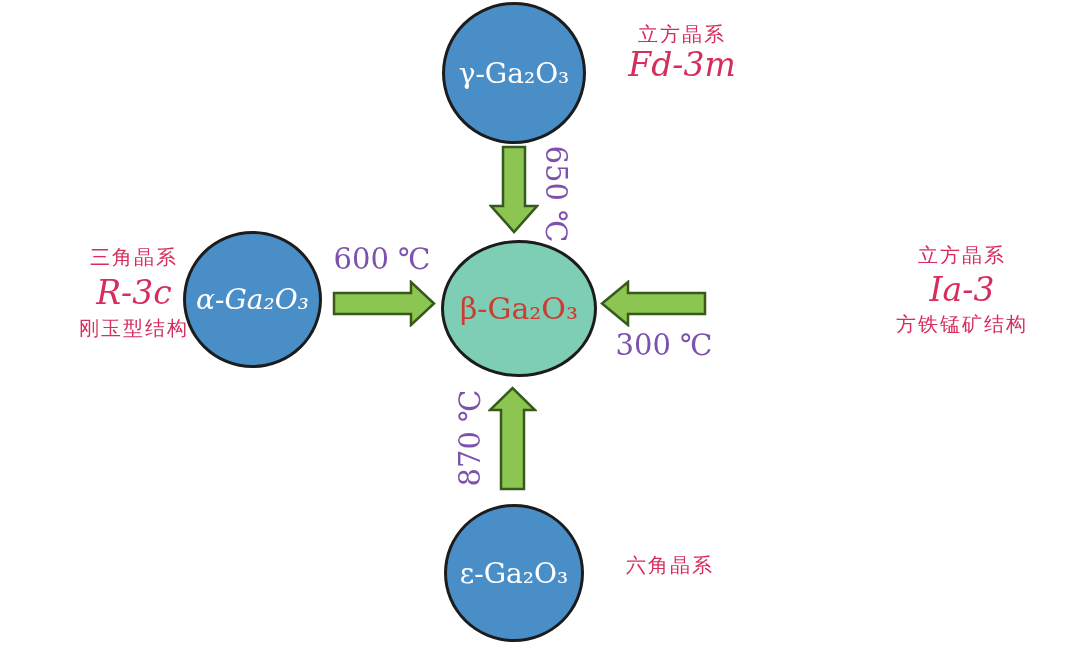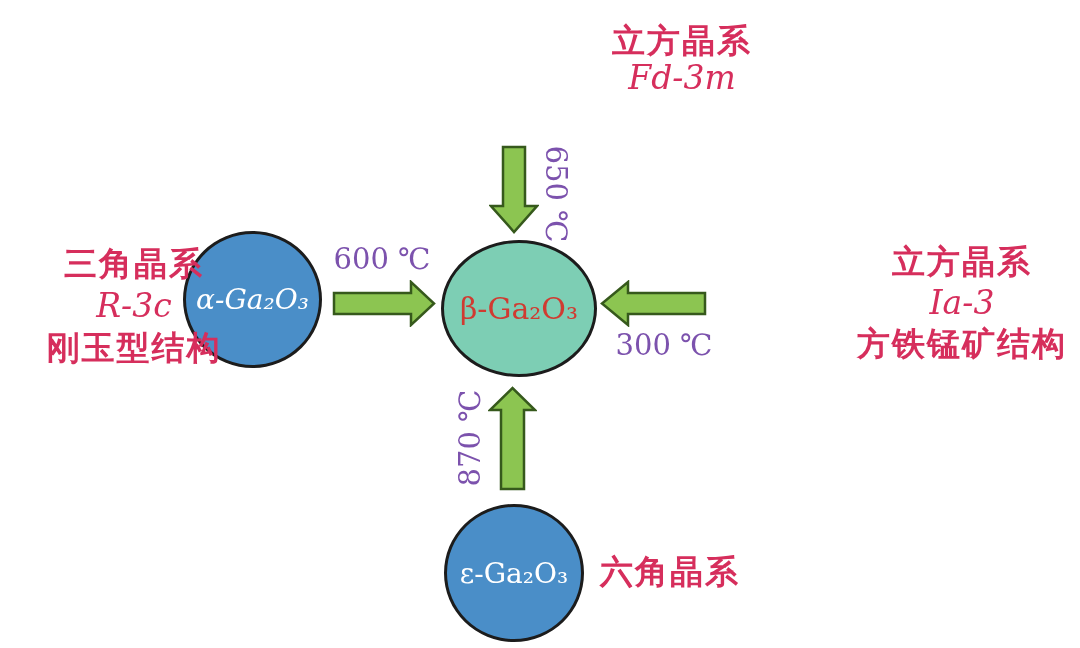--- a/index.html
+++ b/index.html
@@ -31,36 +31,39 @@
     position:absolute;color:var(--temperature-text);font-size:29px;white-space:nowrap;
     display:flex;align-items:center;justify-content:center;
   }
   .temp-600{left:330px;top:244px;width:104px;height:30px;}
   .temp-300{left:612px;top:330px;width:104px;height:30px;}
   .temp-650{left:496px;top:179px;width:120px;height:30px;transform:rotate(90deg);}
   .temp-870{left:410px;top:423px;width:120px;height:30px;transform:rotate(-90deg);}
   
   .ann{position:absolute;text-align:center;color:var(--annotation-text);}
   .ann-line{display:block;white-space:nowrap;}
-  .zh{font-size:33px;font-weight:bold;letter-spacing:2px;line-height:1;}
+  .zh{font-size:20px;font-weight:normal;letter-spacing:2px;line-height:1;}
   .sg{font-size:33px;font-style:italic;font-weight:normal;line-height:1;}
   .ann-gamma  {left:571px;top:24px; width:222px;}
   .ann-gamma   .ann-line{margin-bottom:4px;}
   .ann-alpha  {left:0px;  top:247px;width:204px;margin-left:32px;}
   .ann-alpha   .ann-line{margin-bottom:9px;}
   .ann-delta  {left:853px;top:245px;width:218px;}
   .ann-delta   .ann-line{margin-bottom:8px;}
   .ann-epsilon{left:560px;top:555px;width:220px;}
   .ann-epsilon .ann-line{margin-bottom:4px;}
 </style>
 </head>
 <body>
 
 <div class="canvas">
 
+  <div class="node node-gamma">
+    <span class="formula">γ-Ga₂O₃</span>
+  </div>
   <div class="node node-alpha">
     <span class="formula">α-Ga₂O₃</span>
   </div>
   <div class="node node-beta">
     <span class="formula center-formula">β-Ga₂O₃</span>
   </div>
 
   <div class="node node-epsilon">
     <span class="formula">ε-Ga₂O₃</span>
   </div>

